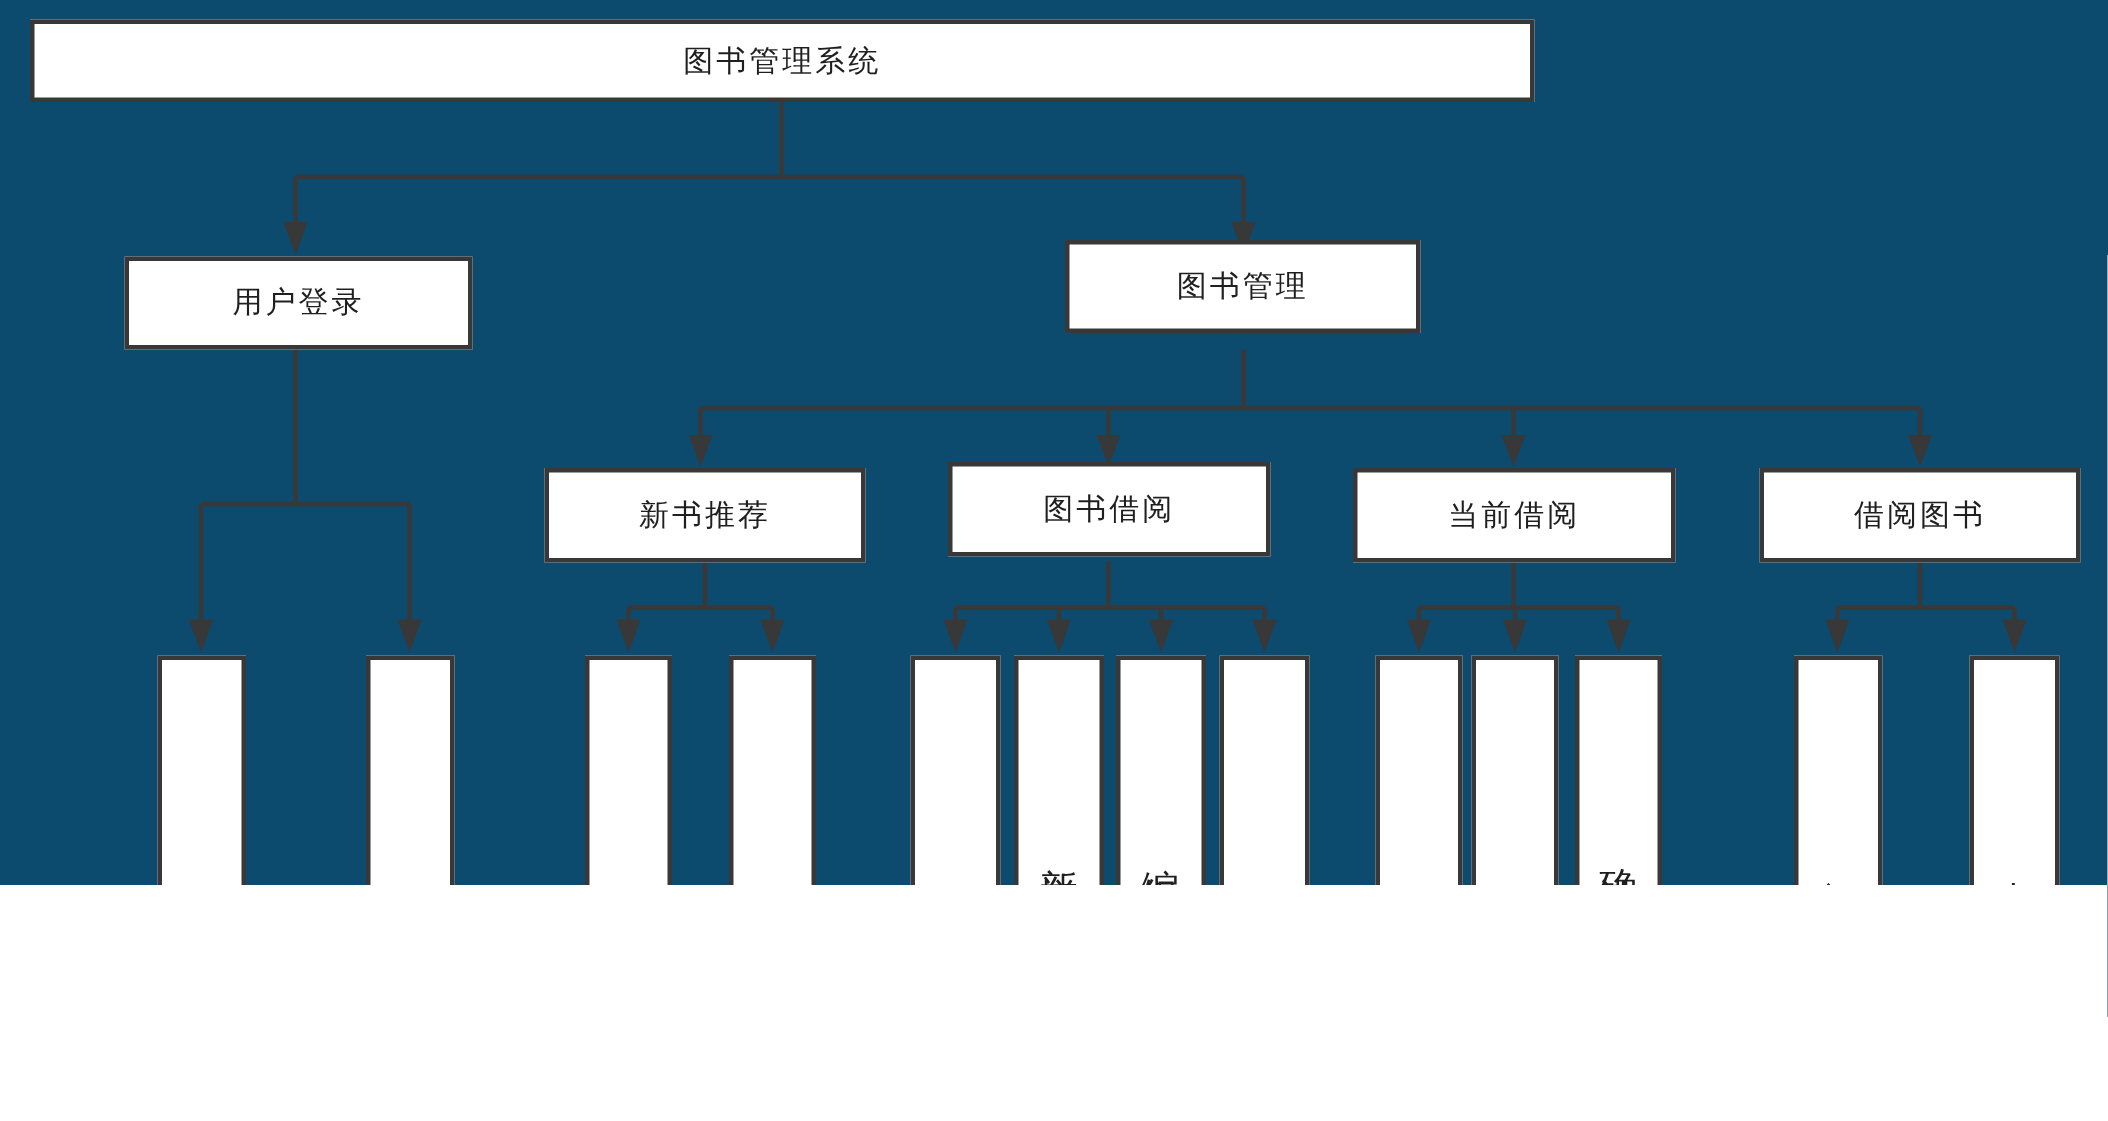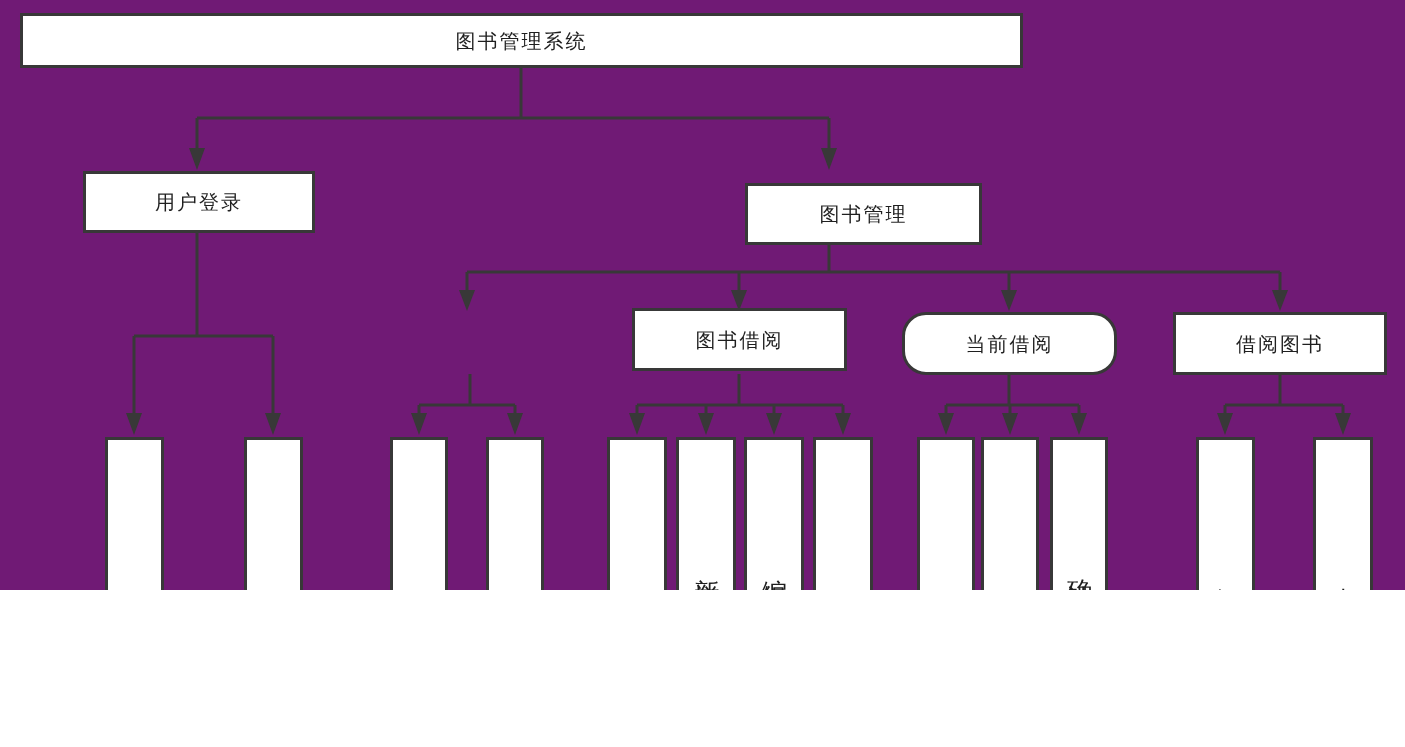--- a/index.html
+++ b/index.html
@@ -1,22 +1,22 @@
 <!DOCTYPE html>
 <html><head>
 <meta charset="utf-8">
 <style>
   html, body { margin: 0; padding: 0; background: #ffffff; }
   .canvas {
     position: relative;
     width: 1405px;
     height: 590px;
-    background: #701a75;
+    background: #0c4a6e;
     overflow: hidden;
-    font-family: Liberation Serif, serif;
+    font-family: Liberation Sans, sans-serif;
     color: #1f1f1f;
   }
   .wires {
     position: absolute;
     left: 0; top: 0;
     width: 1405px; height: 747px;
     z-index: 1;
   }
   .node {
     position: absolute;
@@ -127,28 +127,31 @@
     </g>
   </svg>
 
   <div class="node" style="left:20px; top:13px; width:1003px; height:55px;">
     <span class="lbl">图书管理系统</span>
   </div>
 
   <div class="node" style="left:83px; top:171px; width:232px; height:62px;">
     <span class="lbl">用户登录</span>
   </div>
-  <div class="node" style="left:710px; top:183px; width:237px; height:62px;margin-left:35px;">
+  <div class="node" style="left:710px; top:160px; width:237px; height:62px;">
     <span class="lbl">图书管理</span>
   </div>
 
+  <div class="node" style="left:363px; top:312px; width:214px; height:63px;">
+    <span class="lbl">新书推荐</span>
+  </div>
   <div class="node" style="left:632px; top:308px; width:215px; height:63px;">
     <span class="lbl">图书借阅</span>
   </div>
-  <div class="node" style="left:902px; top:312px; width:215px; height:63px;border-radius:24px;">
+  <div class="node" style="left:902px; top:312px; width:215px; height:63px;">
     <span class="lbl">当前借阅</span>
   </div>
   <div class="node" style="left:1173px; top:312px; width:214px; height:63px;">
     <span class="lbl">借阅图书</span>
   </div>
 
   <div class="node leaf" style="left:105px; top:437px; width:59px; height:296px;">
     <span class="lbl">用户登录</span>
   </div>
   <div class="node leaf" style="left:244px; top:437px; width:59px; height:296px;">

